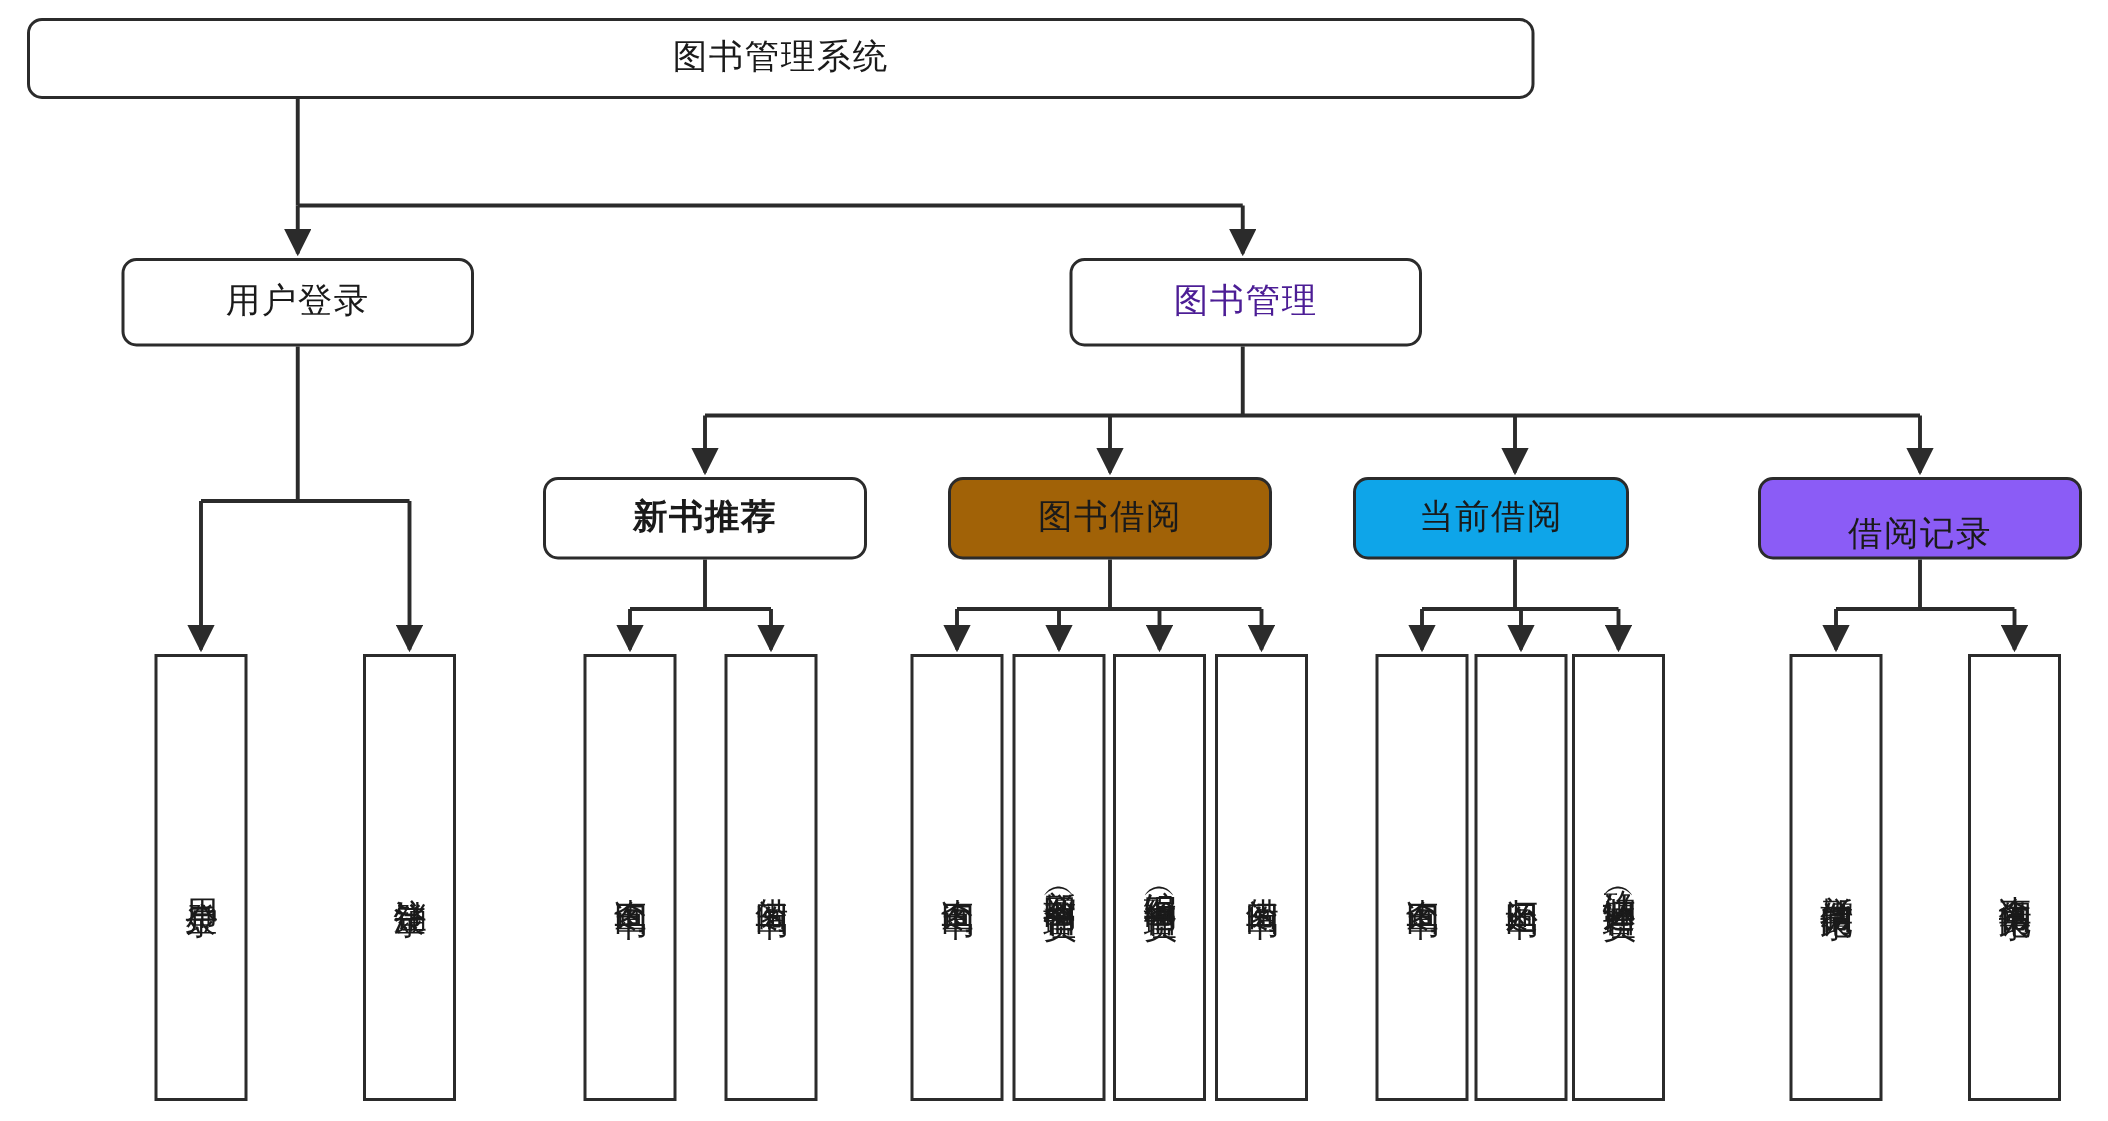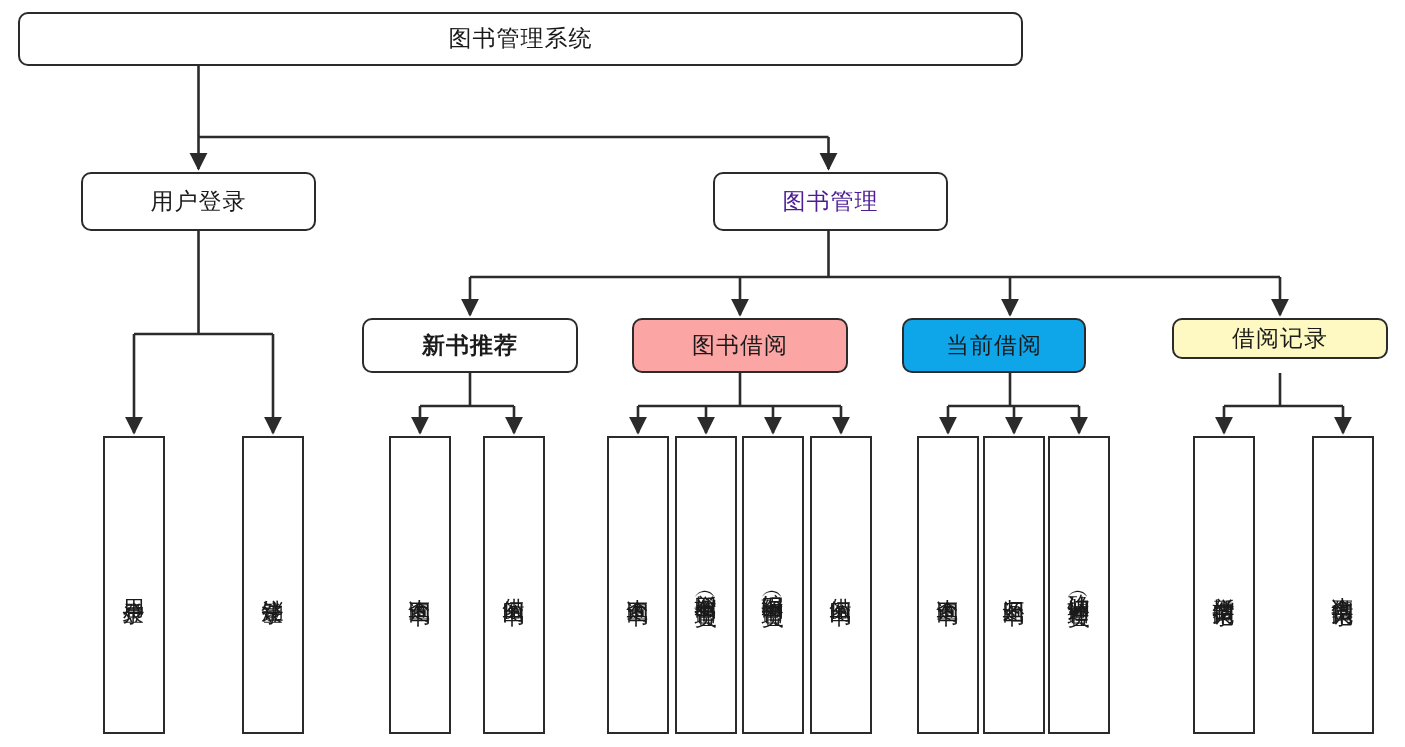--- a/index.html
+++ b/index.html
@@ -118,27 +118,27 @@
       </div>
       <div class="node horiz" style="left: 81px; top: 172px; width: 235px; height: 59px; border-color: rgb(43, 43, 43); background: rgb(255, 255, 255); color: rgb(26, 26, 26);">
         <span class="txt">用户登录</span>
       </div>
       <div class="node horiz" style="left: 713px; top: 172px; width: 235px; height: 59px; border-color: rgb(43, 43, 43); background: rgb(255, 255, 255); color: #4c1d95;">
         <span class="txt">图书管理</span>
       </div>
       <div class="node horiz" style="left: 362px; top: 318px; width: 216px; height: 55px; border-color: rgb(43, 43, 43); background: rgb(255, 255, 255); color: rgb(26, 26, 26); font-weight: bold;">
         <span class="txt">新书推荐</span>
       </div>
-      <div class="node horiz" style="left: 632px; top: 318px; width: 216px; height: 55px; border-color: rgb(43, 43, 43); background: #fca5a5; color: rgb(26, 26, 26);">
+      <div class="node horiz" style="left: 632px; top: 318px; width: 216px; height: 55px; border-color: rgb(43, 43, 43); background: #a16207; color: rgb(26, 26, 26);">
         <span class="txt">图书借阅</span>
       </div>
       <div class="node horiz" style="left: 902px; top: 318px; width: 184px; height: 55px; border-color: rgb(43, 43, 43); background: #0ea5e9; color: rgb(26, 26, 26);">
         <span class="txt">当前借阅</span>
       </div>
-      <div class="node horiz" style="left: 1172px; top: 318px; width: 216px; height: 41px; border-color: rgb(43, 43, 43); background: #fef9c3; color: rgb(26, 26, 26);">
+      <div class="node horiz" style="left: 1172px; top: 318px; width: 216px; height: 55px; border-color: rgb(43, 43, 43); background: #8b5cf6; color: rgb(26, 26, 26); align-items: flex-end;">
         <span class="txt">借阅记录</span>
       </div>
       <div class="node vert" style="left: 103px; top: 436px; width: 62px; height: 298px; border-color: rgb(43, 43, 43); background: rgb(255, 255, 255); color: rgb(26, 26, 26);">
         <span class="txt">用户登录</span>
       </div>
       <div class="node vert" style="left: 242px; top: 436px; width: 62px; height: 298px; border-color: rgb(43, 43, 43); background: rgb(255, 255, 255); color: rgb(26, 26, 26);">
         <span class="txt">注销登录</span>
       </div>
       <div class="node vert" style="left: 389px; top: 436px; width: 62px; height: 298px; border-color: rgb(43, 43, 43); background: rgb(255, 255, 255); color: rgb(26, 26, 26);">
         <span class="txt">查询图书</span>

